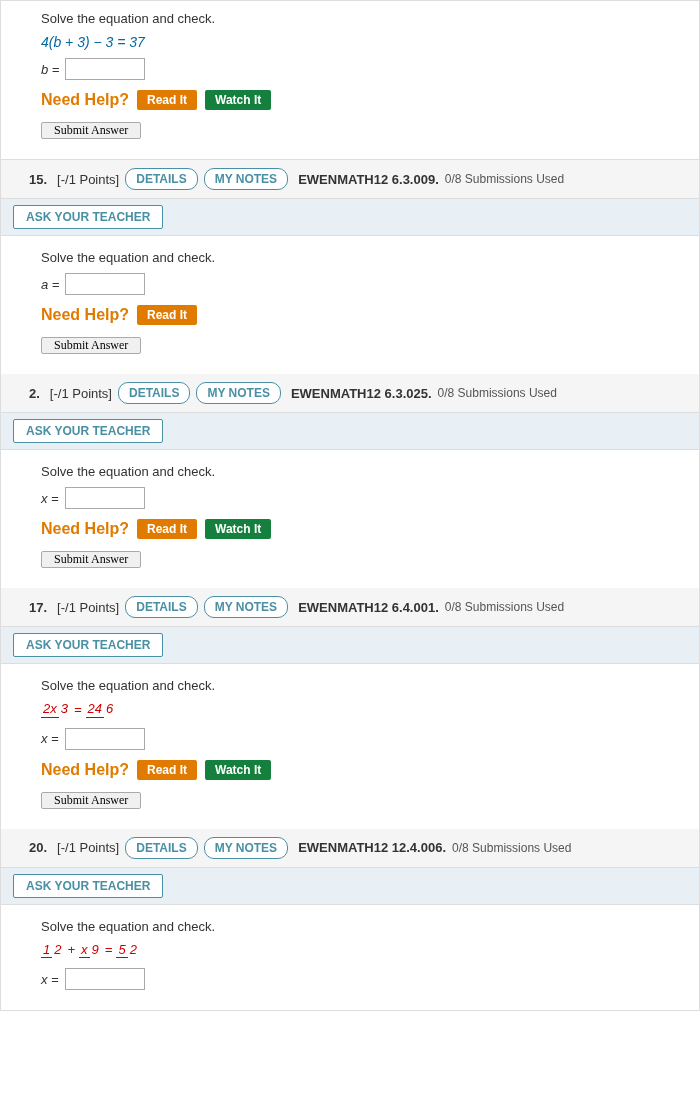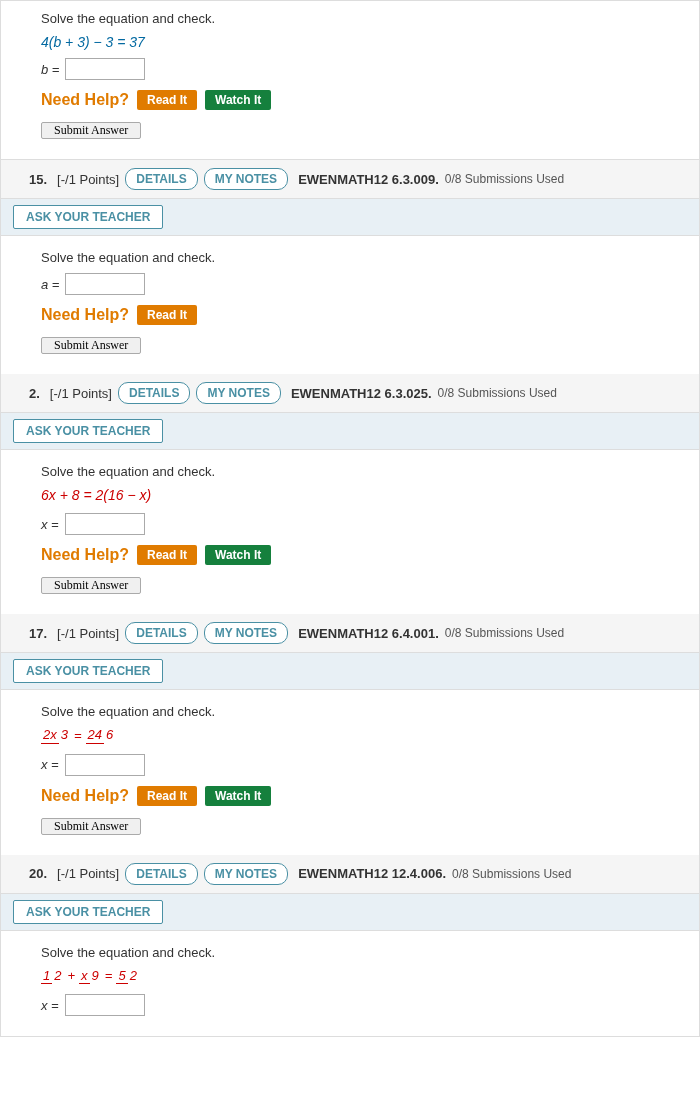--- a/index.html
+++ b/index.html
@@ -250,21 +250,20 @@
       <button class="btn-details">DETAILS</button>
       <button class="btn-notes">MY NOTES</button>
       <span class="problem-code">EWENMATH12 6.3.025.</span>
       <span class="submissions-used">0/8 Submissions Used</span>
     </div>
     <div class="ask-teacher-row">
       <button class="btn-ask-teacher">ASK YOUR TEACHER</button>
     </div>
     <div class="problem-body">
       <div class="problem-instruction">Solve the equation and check.</div>
-      <div class="equation">6x + 8 = 2(16 − x)</div>
       <div class="input-row">
         <span class="var-label">x =</span>
         <input class="answer-input" type="text" style="">
       </div>
       <div class="need-help-row">
         <span class="need-help-label">Need Help?</span>
         <button class="btn-read-it">Read It</button>
         <button class="btn-watch-it">Watch It</button>
       </div>
       <div class="submit-row">

